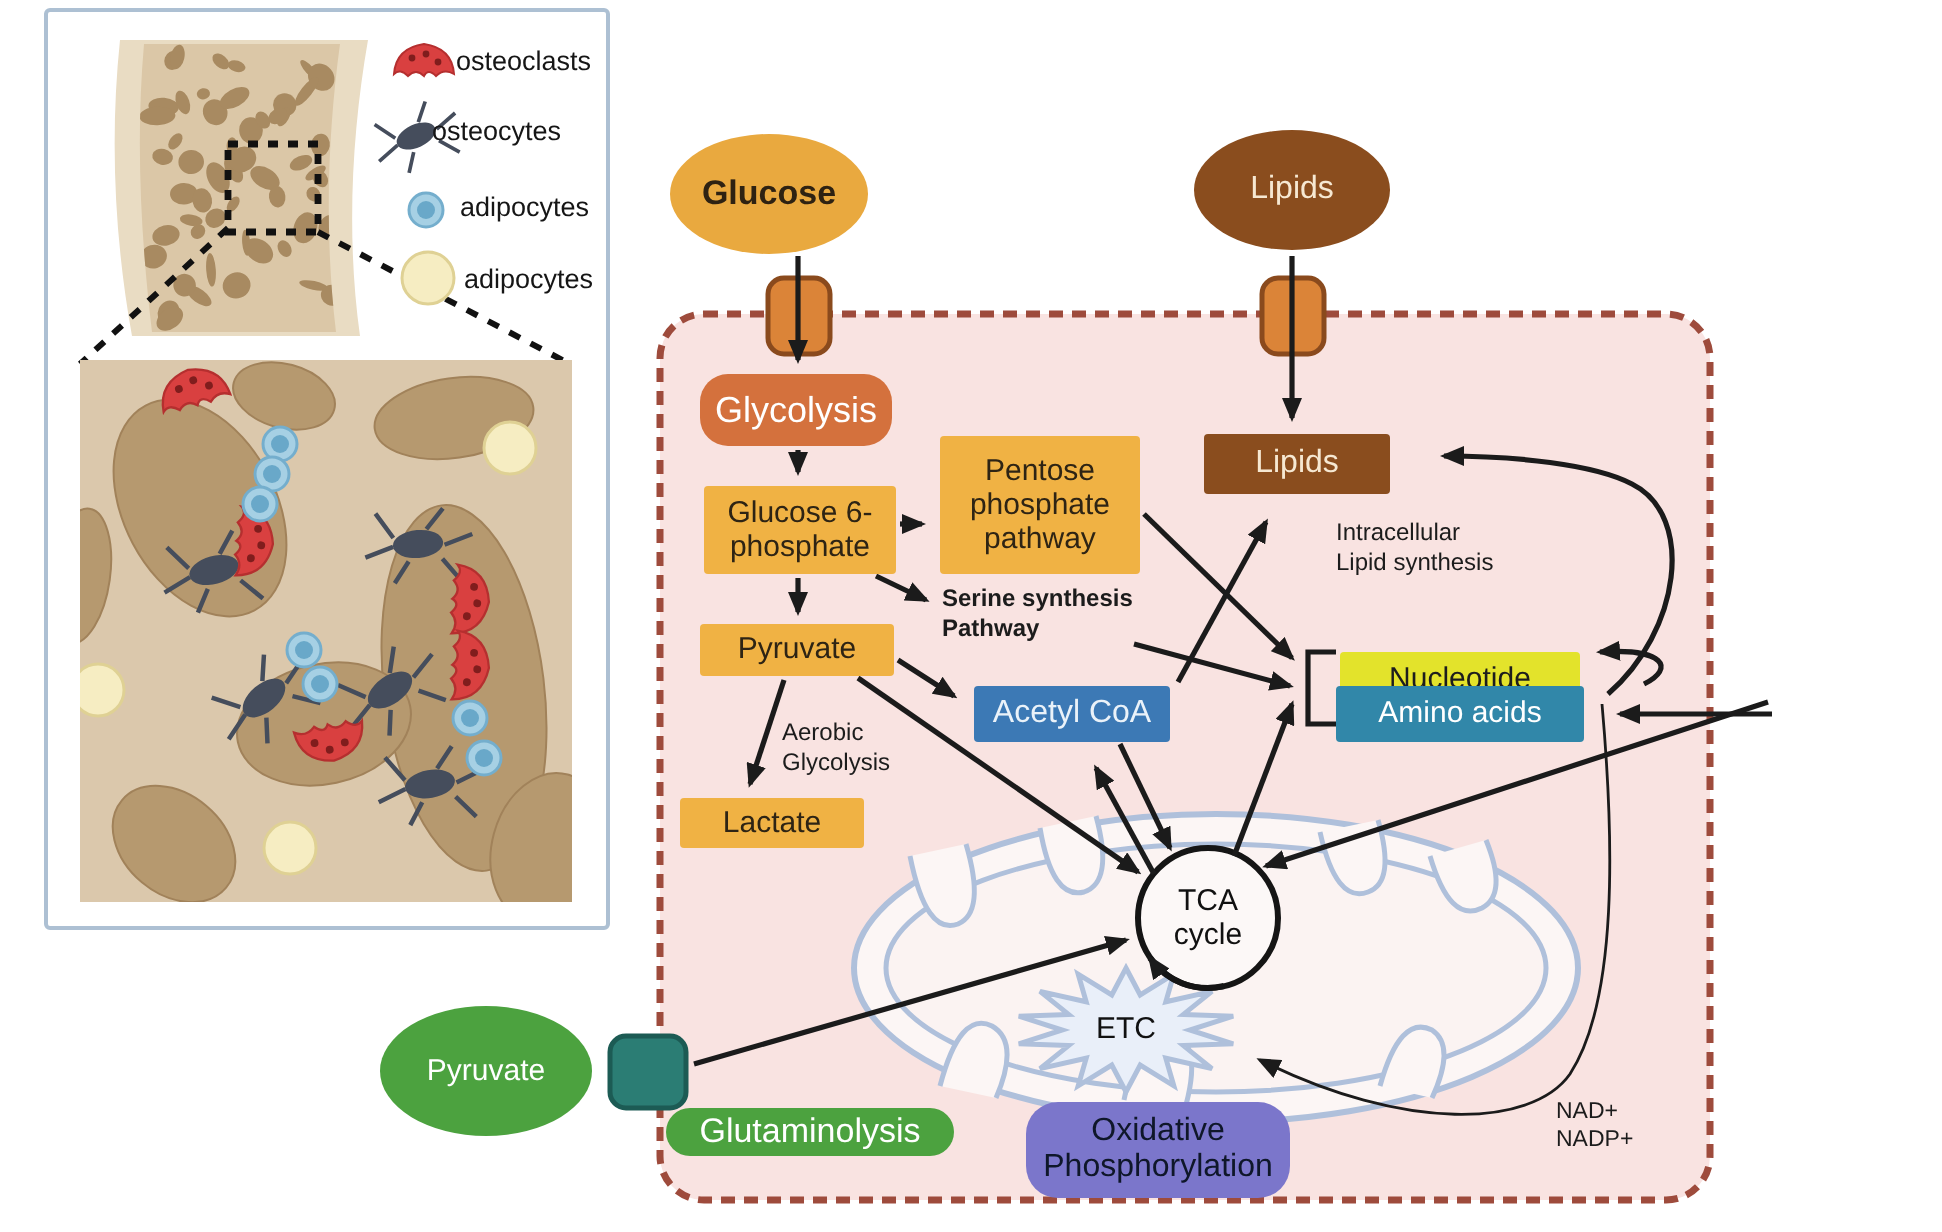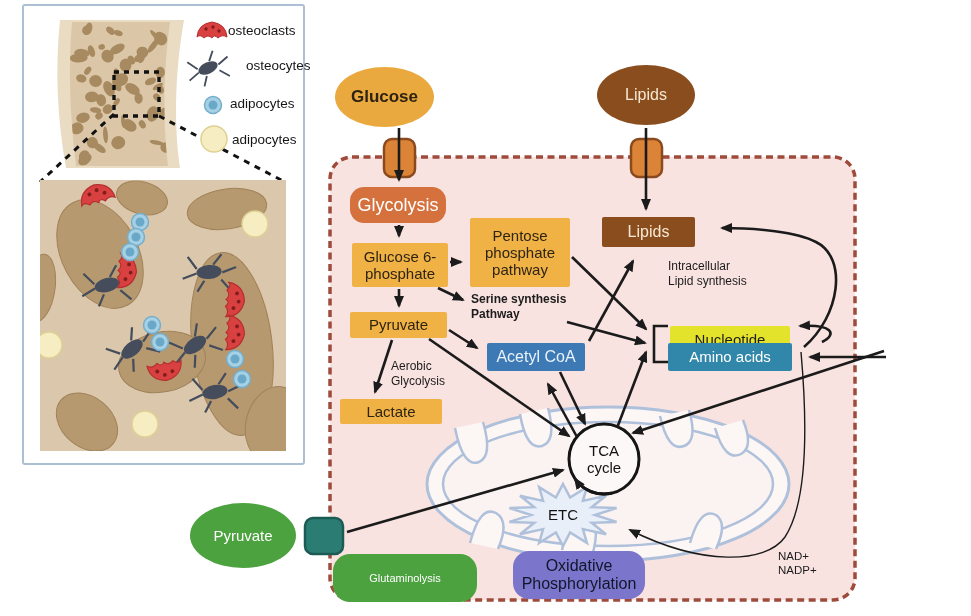--- a/index.html
+++ b/index.html
@@ -158,21 +158,21 @@
         </g>
       </g>
 
       <use href="#osteoclast-def" transform="translate(188,26)"></use>
       <use href="#osteocyte-def" transform="translate(184,62) scale(1.15)"></use>
       <use href="#osteoblast-def" transform="translate(189,99)"></use>
       <use href="#adipocyte-def" transform="translate(190,133)"></use>
     </svg>
 
     <div class="legend-label" style="left:204px;top:17px">osteoclasts</div>
-    <div class="legend-label" style="left:222px;top:52px">osteocytes</div>
+    <div class="legend-label" style="left:192px;top:52px">osteocytes</div>
     <div class="legend-label" style="left:206px;top:90px">adipocytes</div>
     <div class="legend-label" style="left:208px;top:126px">adipocytes</div>
   </div>
 
   <svg class="abs" style="left:0;top:0" width="971" height="616" viewBox="0 0 971 616">
     <defs>
       <marker id="arr" markerUnits="userSpaceOnUse" markerWidth="12" markerHeight="10" refX="10" refY="5" orient="auto">
         <path d="M0,0 L12,5 L0,10 Z" style="fill:var(--c-arrow)"></path>
       </marker>
     </defs>
@@ -235,26 +235,26 @@
   <div class="node" style="left:597px;top:65px;width:98px;height:60px;border-radius:50%;background:var(--c-lipids_fill);color:#F6E8D2;font-size:16px;font-weight:500">Lipids</div>
   <div class="node" style="left:190px;top:503px;width:106px;height:65px;border-radius:50%;background:var(--c-green_fill);color:#ffffff;font-size:15px;font-weight:500">Pyruvate</div>
 
   <div class="node" style="left:350px;top:187px;width:96px;height:36px;border-radius:14px;background:var(--c-glycolysis_fill);color:#ffffff;font-size:18px;font-weight:500">Glycolysis</div>
   <div class="node" style="left:352px;top:243px;width:96px;height:44px;border-radius:2px;background:var(--c-metabolite_fill);color:#2E2414;font-size:15px;font-weight:500">Glucose 6-
 phosphate</div>
   <div class="node" style="left:470px;top:218px;width:100px;height:69px;border-radius:2px;background:var(--c-metabolite_fill);color:#2E2414;font-size:15px;font-weight:500">Pentose
 phosphate
 pathway</div>
   <div class="node" style="left:350px;top:312px;width:97px;height:26px;border-radius:2px;background:var(--c-metabolite_fill);color:#2E2414;font-size:15px;font-weight:500">Pyruvate</div>
-  <div class="node" style="left:340px;top:399px;width:102px;height:25px;border-radius:2px;background:var(--c-metabolite_fill);color:#2E2414;font-size:15px;font-weight:500">Lactate</div>
+  <div class="node" style="left:340px;top:399px;width:92px;height:25px;border-radius:2px;background:var(--c-metabolite_fill);color:#2E2414;font-size:15px;font-weight:500">Lactate</div>
   <div class="node" style="left:487px;top:343px;width:98px;height:28px;border-radius:2px;background:var(--c-acetyl_coa_fill);color:#EAF2F9;font-size:16px;font-weight:500">Acetyl CoA</div>
   <div class="node" style="left:602px;top:217px;width:93px;height:30px;border-radius:2px;background:var(--c-lipids_fill);color:#F6E8D2;font-size:16px;font-weight:500">Lipids</div>
   <div class="node" style="left:670px;top:326px;width:120px;height:28px;border-radius:2px;background:var(--c-nucleotide_fill);color:#1D1D1D;font-size:15px;font-weight:500">Nucleotide</div>
   <div class="node" style="left:668px;top:343px;width:124px;height:28px;border-radius:2px;background:var(--c-amino_acids_fill);color:#ffffff;font-size:15px;font-weight:500">Amino acids</div>
-  <div class="node" style="left:333px;top:554px;width:144px;height:48px;border-radius:17px;background:var(--c-green_fill);color:#ffffff;font-size:11px;font-weight:500">Glutaminolysis</div>
+  <div class="node" style="left:333px;top:554px;width:144px;height:24px;border-radius:17px;background:var(--c-green_fill);color:#ffffff;font-size:17px;font-weight:500">Glutaminolysis</div>
   <div class="node" style="left:513px;top:551px;width:132px;height:48px;border-radius:16px;background:var(--c-purple_fill);color:#0f172a;font-size:16px;font-weight:500">Oxidative
 Phosphorylation</div>
 
   <div class="node" style="left:577px;top:433px;width:54px;height:52px;color:#111111;font-size:15px;font-weight:500">TCA
 cycle</div>
   <div class="node" style="left:541px;top:504px;width:44px;height:22px;color:#111111;font-size:15px;font-weight:500">ETC</div>
 
   <div class="ann" style="left:471px;top:292px;font-size:12px;font-weight:bold">Serine synthesis
 Pathway</div>
   <div class="ann" style="left:391px;top:359px;font-size:12px;font-weight:500">Aerobic

